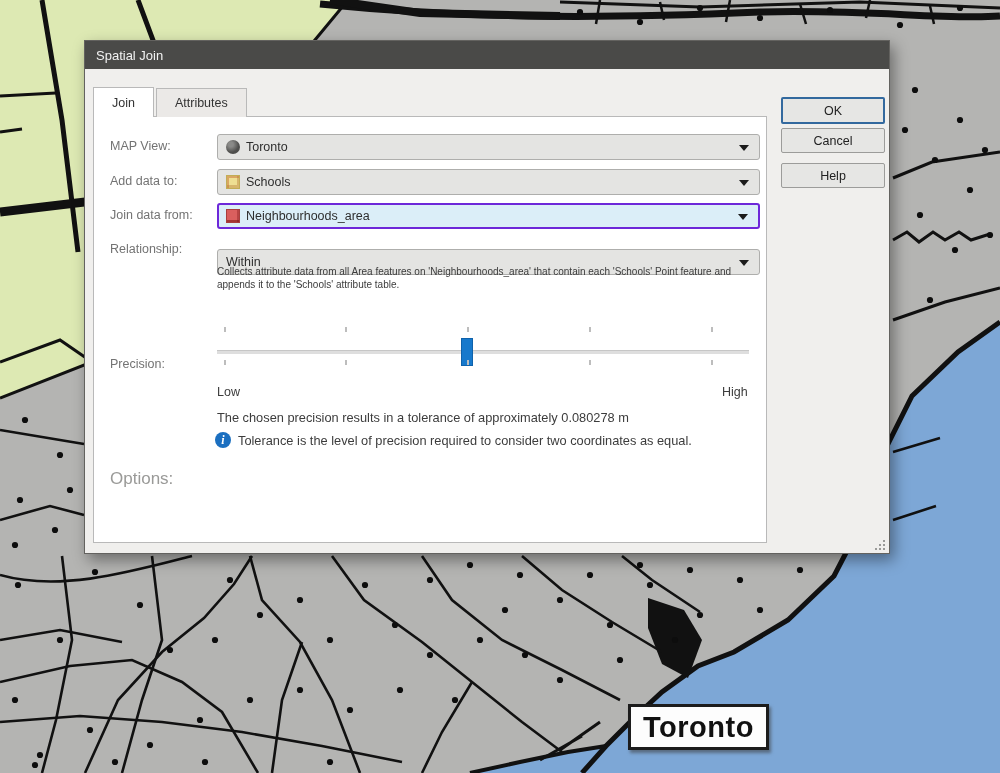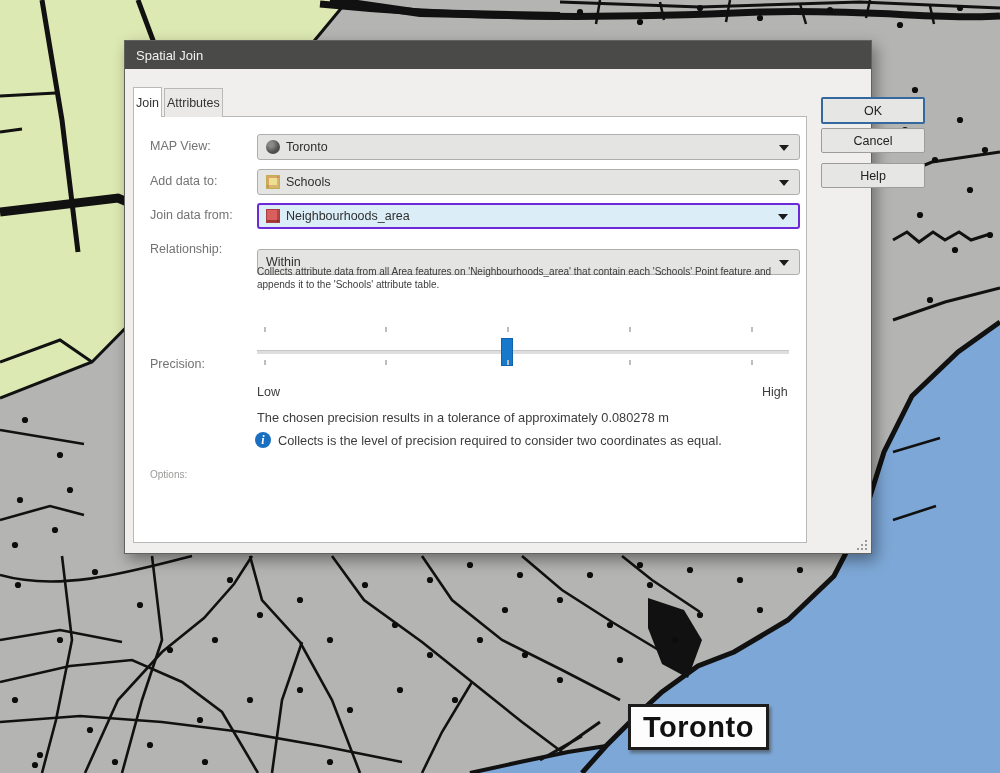--- a/index.html
+++ b/index.html
@@ -10,27 +10,27 @@
   #map { position:absolute; left:0; top:0; width:1000px; height:773px; }
   #map path, #map polygon, #map polyline { vector-effect:non-scaling-stroke; }
   #school-dots circle { fill:#0d0d0d; }
 
   .map-label { position:absolute; left:628px; top:704px; width:141px; height:46px;
     background:#fdfdfd; border:3px solid #1c1c1c; box-shadow:2px 3px 3px rgba(60,60,60,.55);
     display:flex; align-items:center; justify-content:center;
     font-weight:bold; font-size:29px; color:#111; letter-spacing:.5px; }
 
   
-  .dialog { position:absolute; left:84px; top:40px; width:748px; height:514px;
-    background:#f0efed; border:1px solid #63625f; box-shadow:4px 6px 14px rgba(0,0,0,.4);margin-left:40px; }
+  .dialog { position:absolute; left:84px; top:40px; width:806px; height:514px;
+    background:#f0efed; border:1px solid #63625f; box-shadow:4px 6px 14px rgba(0,0,0,.4); }
   .titlebar { position:absolute; left:0; top:0; right:0; height:28px; background:#4a4a48;
     color:#f2f2f2; font-size:13px; display:flex; align-items:center; padding-left:11px; }
 
   .tabs { position:absolute; left:8px; top:47px; display:flex; z-index:2; }
-  .tab { height:29px; padding:0 2px; font-size:12.5px; color:#333;
+  .tab { height:29px; padding:0 18px; font-size:12.5px; color:#333;
     display:flex; align-items:center; border:1px solid #b9b9b9; border-bottom:none;
     background:#ebe9e7; margin-right:2px; }
   .tab.active { background:#ffffff; height:30px; position:relative; top:-1px; z-index:3; }
 
   .panel { position:absolute; left:8px; top:75px; width:674px; height:427px;
     background:#ffffff; border:1px solid #b9b9b9; z-index:1; }
 
   .flabel { position:absolute; left:16px; font-size:12.5px; color:#737373; }
   .combo { position:absolute; left:123px; width:543px; height:26px; background:#e4e4e2;
     border:1px solid #aeaeac; border-radius:3px; display:flex; align-items:center;
@@ -55,21 +55,21 @@
   .sthumb { position:absolute; top:16px; width:12px; height:28px; background:#1779cc; border:1px solid #0f62ab; }
   .lowhigh { position:absolute; font-size:12.5px; color:#3c3c3c; }
 
   .tol { position:absolute; left:123px; top:293px; font-size:12.8px; color:#3c3c3c; }
   .inforow { position:absolute; left:121px; top:315px; display:flex; align-items:center; }
   .info-icon { width:16px; height:16px; border-radius:50%; background:#1b6fc0; color:#fff;
     font-family:"Liberation Serif", serif; font-weight:bold; font-style:italic; font-size:12px;
     display:flex; align-items:center; justify-content:center; margin-right:7px; flex:0 0 auto; }
   .infotext { font-size:12.8px; color:#3c3c3c; }
 
-  .optlabel { position:absolute; left:16px; top:352px; font-size:10px; color:#9a9a98; }
+  .optlabel { position:absolute; left:16px; top:352px; font-size:17px; color:#9a9a98; }
 
   .btn { position:absolute; left:696px; width:104px; height:25px; background:#e6e6e4;
     border:1px solid #9c9c9a; border-radius:2px; font-family:"Liberation Sans",sans-serif;
     font-size:12.5px; color:#222; display:flex; align-items:center; justify-content:center; cursor:default; }
   .btn.ok { top:56px; height:27px; border:2px solid #33699e; }
   .btn.cancel { top:87px;text-align:right; }
   .btn.help { top:122px; }
 
   .grip { position:absolute; right:4px; bottom:3px; width:13px; height:13px; }
   .grip i { position:absolute; width:2px; height:2px; background:#9a9a98; }
@@ -261,21 +261,21 @@
         <div class="tick" style="left: 372px; top: 38px;"></div>
         <div class="tick" style="left: 494px; top: 5px;"></div>
         <div class="tick" style="left: 494px; top: 38px;"></div>
       </div>
     <div class="lowhigh" style="left:123px; top:268px">Low</div>
     <div class="lowhigh" style="left:628px; top:268px">High</div>
 
     <div class="tol">The chosen precision results in a tolerance of approximately 0.080278 m</div>
     <div class="inforow">
       <span class="info-icon">i</span>
-      <span class="infotext">Collects is the level of precision required to consider two coordinates as equal.</span>
+      <span class="infotext">Tolerance is the level of precision required to consider two coordinates as equal.</span>
     </div>
 
     <div class="optlabel">Options:</div>
   </div>
 
   <button class="btn ok">OK</button>
   <button class="btn cancel">Cancel</button>
   <button class="btn help">Help</button>
 
   <div class="grip">

